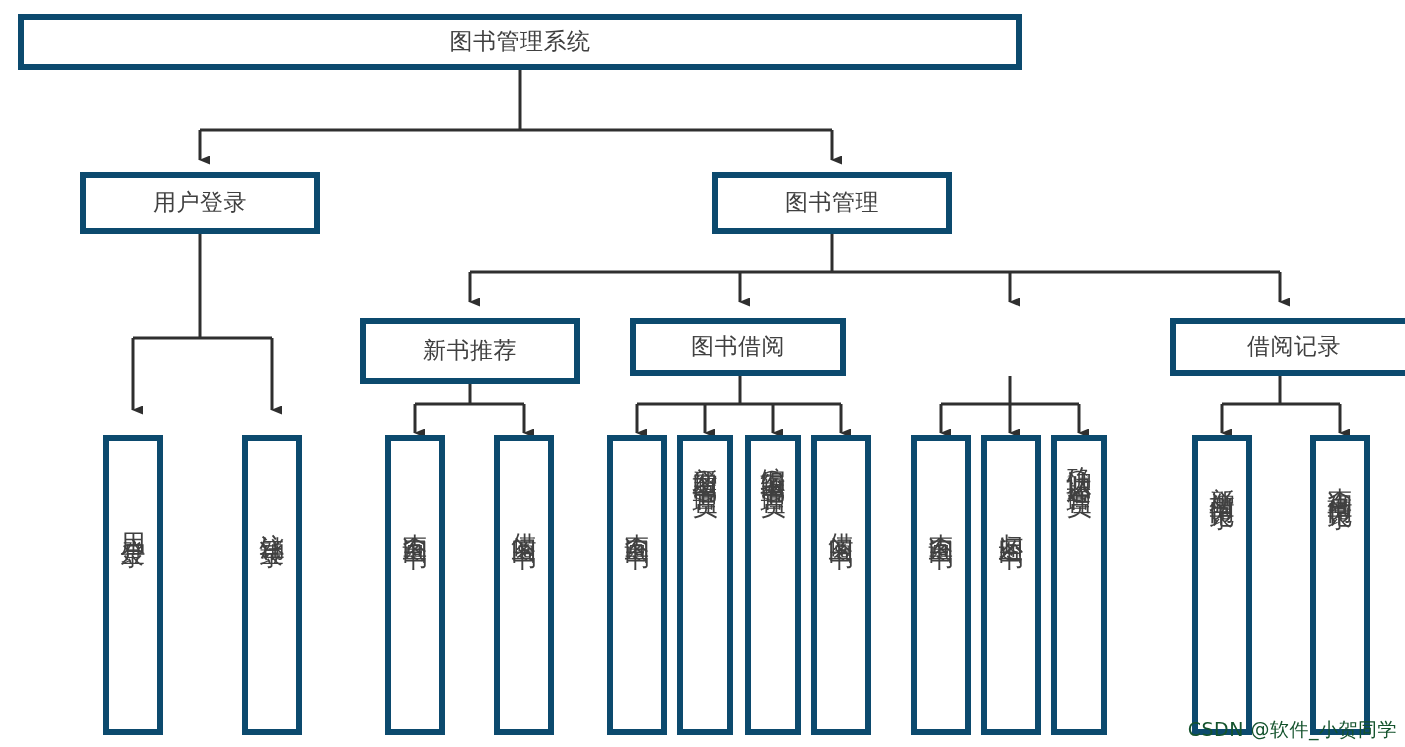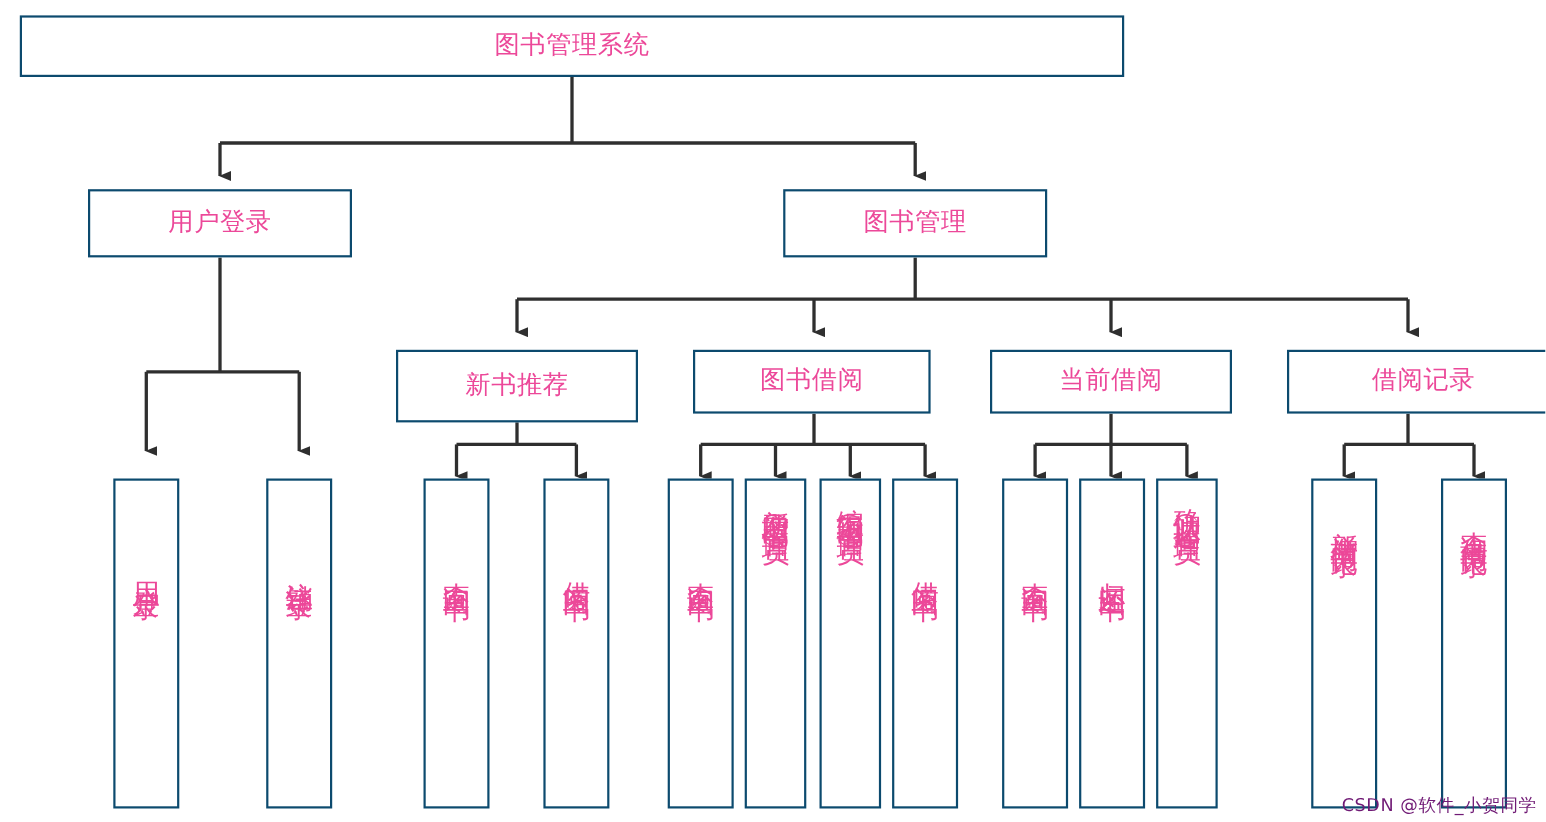--- a/index.html
+++ b/index.html
@@ -23,25 +23,25 @@
     left: 0;
     top: 0;
     width: 1405px;
     height: 747px;
     pointer-events: none;
   }
   .node {
     position: absolute;
     box-sizing: border-box;
     background: #ffffff;
-    border: 2px solid #0c4a6e;
+    border: 6px solid #0c4a6e;
     display: flex;
     align-items: center;
     justify-content: center;
-    color: #ec4899;
+    color: #404040;
     z-index: 2;
   }
   .node-label {
     display: block;
     text-align: center;
     line-height: 1.12;
     letter-spacing: 0.5px;
     white-space: nowrap;
   }
   
@@ -73,22 +73,22 @@
   .node.vert.top .node-label {
     margin-top: 6px;
   }
   .node.vert.near-top .node-label {
     margin-top: 26px;
   }
   .watermark {
     position: absolute;
     right: 8px;
     bottom: 4px;
-    font-size: 16px;
-    color: #701a75;
+    font-size: 19px;
+    color: #14532d;
     letter-spacing: 0.5px;
     z-index: 3;
     white-space: nowrap;
   }
 </style>
 </head>
 <body>
 
 <div id="canvas">
 
@@ -154,23 +154,20 @@
   <div class="node horiz" style="left:712px; top:172px; width:240px; height:62px;">
     <span class="node-label">图书管理</span>
   </div>
 
   <div class="node horiz" style="left:360px; top:318px; width:220px; height:66px;">
     <span class="node-label">新书推荐</span>
   </div>
   <div class="node horiz" style="left:630px; top:318px; width:216px; height:58px;">
     <span class="node-label">图书借阅</span>
   </div>
-  <div class="node horiz" style="left:900px; top:318px; width:220px; height:58px;">
-    <span class="node-label">当前借阅</span>
-  </div>
   <div class="node horiz" style="left:1170px; top:318px; width:248px; height:58px;">
     <span class="node-label">借阅记录</span>
   </div>
 
   <div class="node vert mid" style="left:103px; top:435px; width:60px; height:300px;">
     <span class="node-label">用户登录</span>
   </div>
   <div class="node vert mid" style="left:242px; top:435px; width:60px; height:300px;">
     <span class="node-label">注销登录</span>
   </div>

